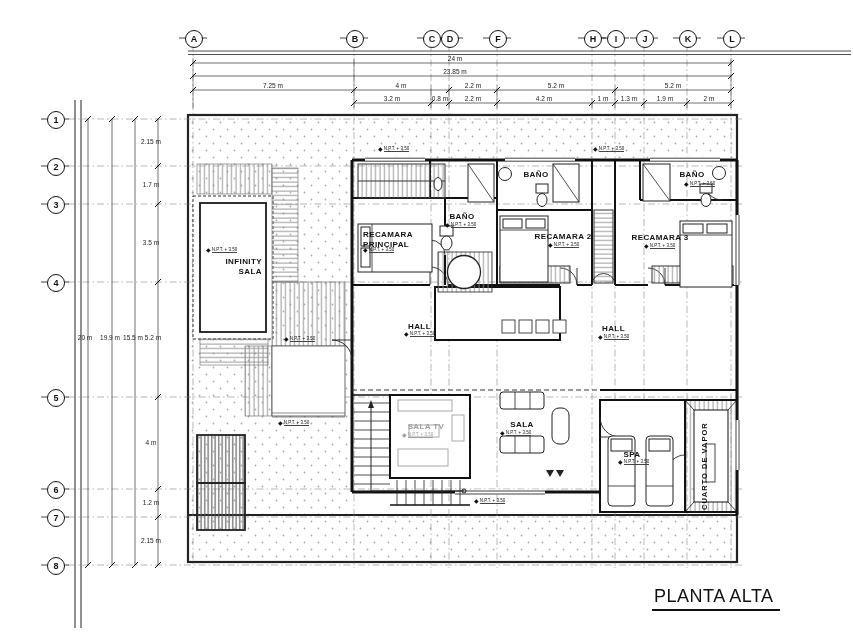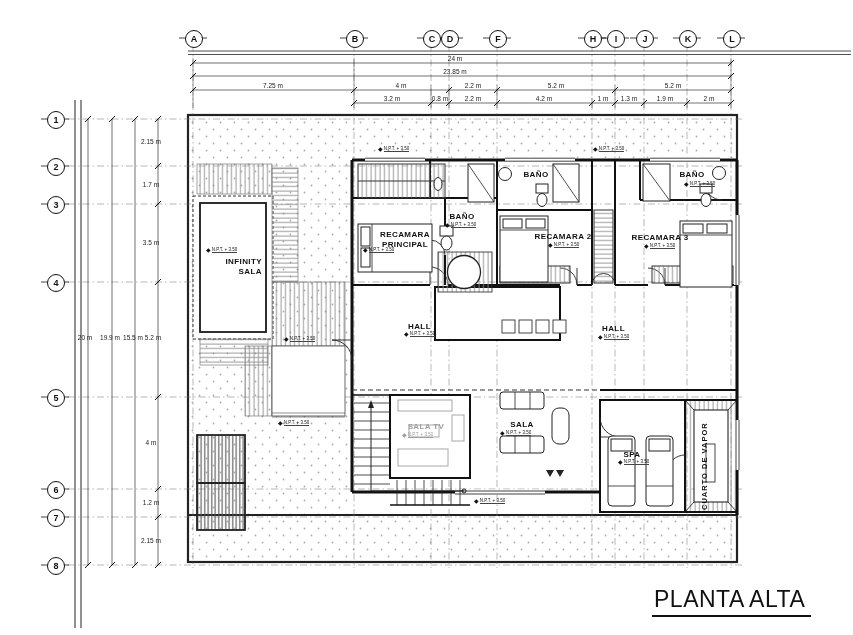--- a/index.html
+++ b/index.html
@@ -3,31 +3,31 @@
 <meta charset="utf-8">
 <style>
   html,body{margin:0;padding:0;background:#fff;}
   #stage{position:relative;width:853px;height:635px;background:#fff;overflow:hidden;
          font-family:"Liberation Sans",sans-serif;color:#111;}
   #plan-svg{position:absolute;left:0;top:0;}
   .L{position:absolute;white-space:nowrap;}
   .dim{font-size:6.5px;color:#1a1a1a;transform:translateX(-50%);}
   .rm{font-size:8px;font-weight:bold;letter-spacing:.4px;color:#111;}
   .rmc{transform:translateX(-50%);}
-  .wrap2{white-space:normal;text-align:center;line-height:1.2;}
+  .wrap2{white-space:normal;line-height:1.2;}
   .pool-lbl{white-space:normal;text-align:right;line-height:1.25;width:56px;}
   .gray{color:#9e9e9e;text-align:right;}
   .vert{writing-mode:vertical-rl;transform:rotate(180deg);letter-spacing:1px;font-size:7.5px;}
   .bub{position:absolute;width:16px;height:16px;border:1.3px solid #111;border-radius:50%;
        background:#fff;font-size:9px;line-height:16px;text-align:center;font-weight:bold;}
   .npt{position:absolute;display:flex;align-items:center;gap:1px;font-size:5px;color:#111;white-space:nowrap;}
   .npt .d{font-size:6px;line-height:5px;}
   .npt .t{font-size:4.5px;border-bottom:.5px solid #444;line-height:5px;}
   .npt.gray,.npt.gray .t{color:#9e9e9e;border-color:#9e9e9e;}
-  #title{position:absolute;left:652px;top:586px;font-size:23px;letter-spacing:.5px;
+  #title{position:absolute;left:652px;top:586px;font-size:18px;letter-spacing:.5px;
          color:#111;border-bottom:2.5px solid #111;padding:0 6px 2px 2px;}
 </style>
 </head>
 <body>
 
 <div id="stage">
 
 <svg id="plan-svg" width="853" height="635" viewBox="0 0 853 635">
   <defs>
     <pattern id="stip" width="14" height="14" patternUnits="userSpaceOnUse">

